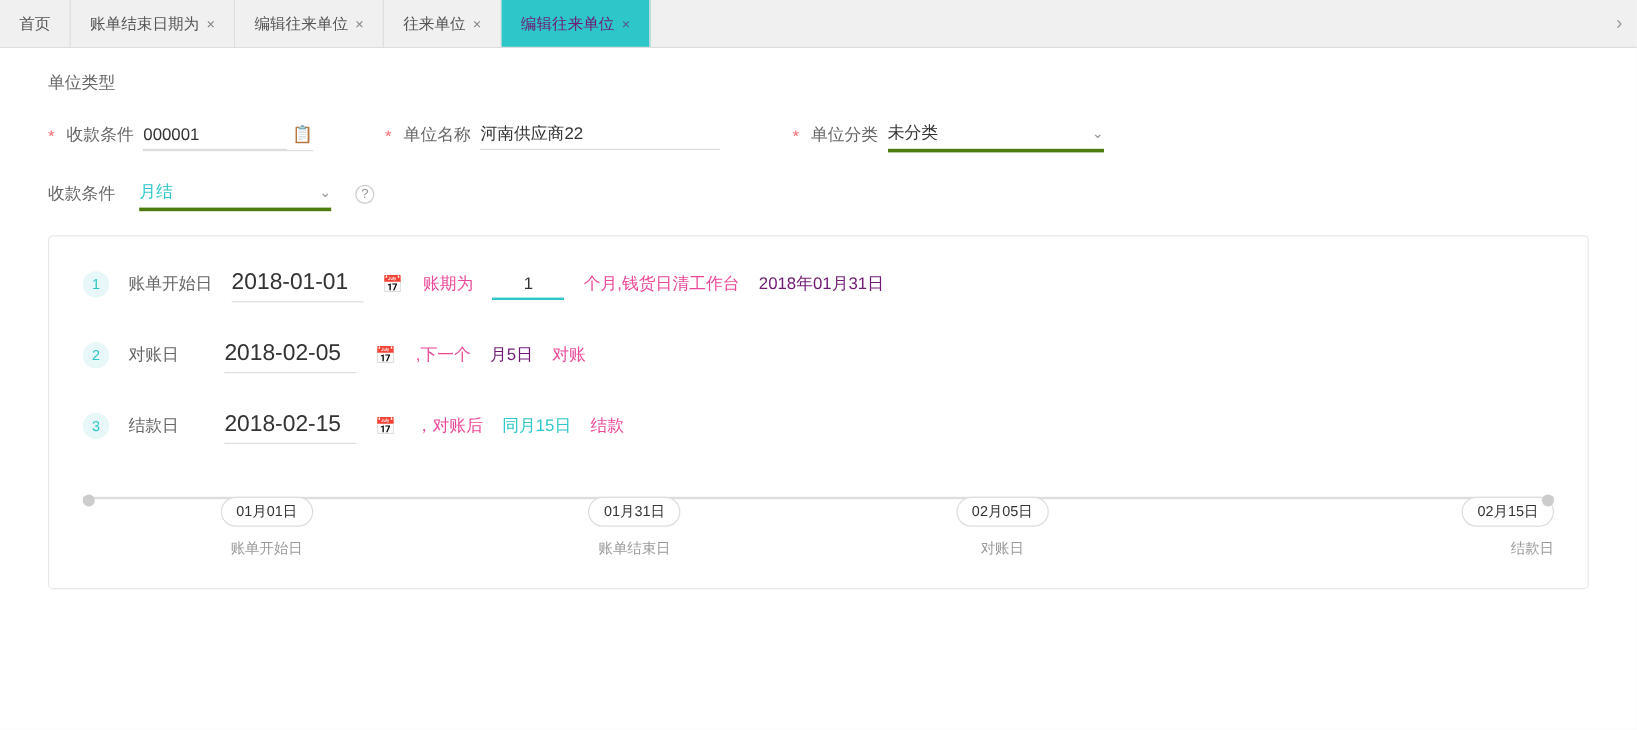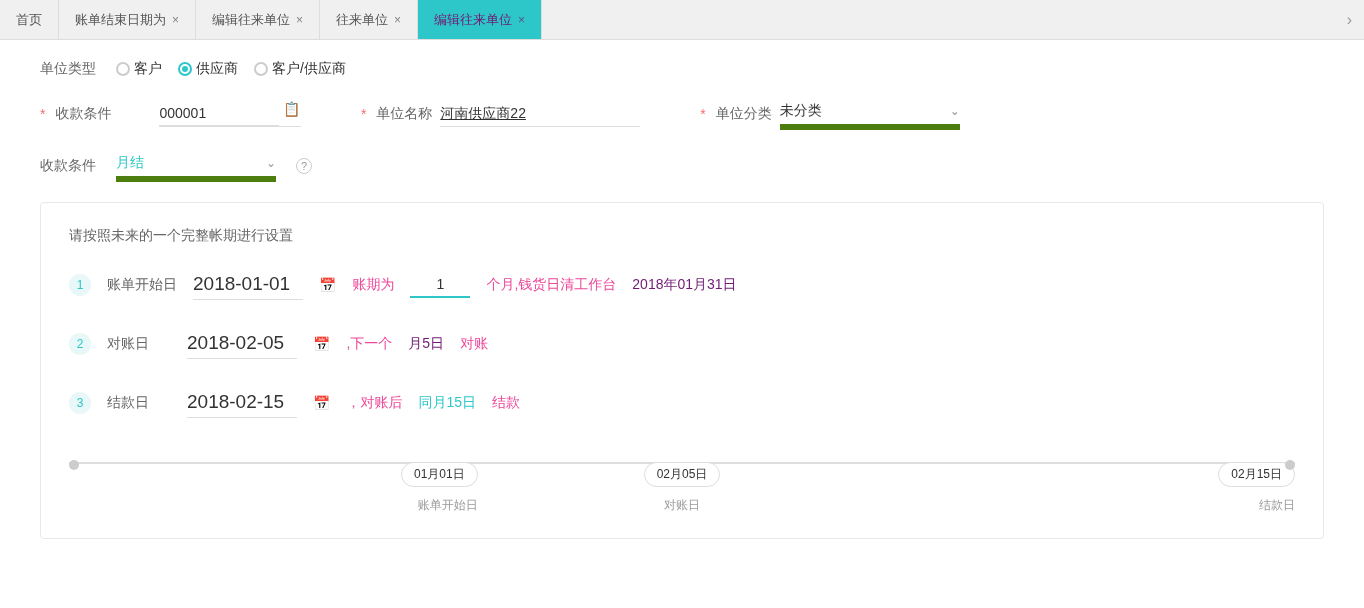--- a/index.html
+++ b/index.html
@@ -107,35 +107,35 @@
       border-bottom: 1px solid #ddd;
       outline: none;
       padding: 4px 0;
       font-size: 14px;
       color: #333;
       background: transparent;
       width: 160px;
     }
     .input-with-icon {
       display: flex;
+      align-items: center;
       border-bottom: 1px solid #ddd;
       gap: 4px;
-      margin-left: 40px;
     }
     .input-icon {
       color: #999;
       font-size: 14px;
       cursor: pointer;
     }
 
     
     .select-field {
       display: flex;
       align-items: center;
-      border-bottom: 6px solid #4d7c0f;
+      border-bottom: 3px solid #4d7c0f;
       padding: 4px 0;
       gap: 4px;
       cursor: pointer;
       min-width: 140px;
     }
     .select-arrow {
       color: #999;
       font-size: 12px;
     }
 
@@ -308,49 +308,35 @@
     <span>编辑往来单位</span>
     <span class="tab-close">×</span>
   </div>
   <div class="tab-expand">›</div>
 </div>
 
 <div class="main-content">
 
   <div class="form-row">
     <span class="form-label">单位类型</span>
-    <div class="radio-group">
-      <label class="radio-item">
-        <div class="radio-circle"></div>
-        <span>客户</span>
-      </label>
-      <label class="radio-item">
-        <div class="radio-circle checked"></div>
-        <span>供应商</span>
-      </label>
-      <label class="radio-item">
-        <div class="radio-circle"></div>
-        <span>客户/供应商</span>
-      </label>
-    </div>
   </div>
 
   <div class="form-row">
     <div class="form-group">
       <span class="required-star">*</span>
       <span class="form-label">收款条件</span>
       <div class="input-with-icon">
         <input class="input-field" type="text" style="width: 120px;" value="000001">
         <span class="input-icon">📋</span>
       </div>
     </div>
     <div class="form-group" style="margin-left:40px;">
       <span class="required-star">*</span>
       <span class="form-label">单位名称</span>
-      <input class="input-field" type="text" style="width: 200px; text-decoration: underline;" value="河南供应商22">
+      <input class="input-field" type="text" style="width: 200px;" value="河南供应商22">
     </div>
     <div class="form-group" style="margin-left:40px;">
       <span class="required-star">*</span>
       <span class="form-label">单位分类</span>
       <div class="select-field" style="min-width:180px;">
         <span style="color:#333; flex:1;">未分类</span>
         <span class="select-arrow">⌄</span>
       </div>
     </div>
   </div>
@@ -358,21 +344,20 @@
   <div class="form-row">
     <span class="form-label">收款条件</span>
     <div class="select-field" style="min-width:160px;">
       <span style="color:#2ec7c9; flex:1;">月结</span>
       <span class="select-arrow">⌄</span>
     </div>
     <div class="help-icon">?</div>
   </div>
 
   <div class="inner-card">
-    <div class="card-title">请按照未来的一个完整帐期进行设置</div>
 
     <div class="step-row">
       <div class="step-num">1</div>
       <span class="step-label">账单开始日</span>
       <input class="step-date-input" type="text" value="2018-01-01" style="">
       <span class="cal-icon">📅</span>
       <span class="step-text">账期为</span>
       <input class="period-input" type="text" value="1" style="">
       <span class="step-text">个月,钱货日清工作台</span>
       <span class="highlight-orange">2018年01月31日</span>
@@ -400,26 +385,31 @@
 
 
     <div class="timeline-container">
       <div class="timeline-line"></div>
       <div class="timeline-points">
 
         <div style="position:absolute; top:14px; left:0; width:10px; height:10px; border-radius:50%; background:#ccc; z-index:2;"></div>
 
         <div style="position:absolute; top:14px; right:0; width:10px; height:10px; border-radius:50%; background:#ccc; z-index:2;"></div>
 
-        <div class="timeline-point" style="flex:1; align-items: flex-end; padding-left: 0;">
+        <div class="timeline-point" style="flex:1; align-items: center; padding-left: 0;">
           <div style="height:10px;"></div>
           <div class="timeline-bubble">01月01日</div>
           <span class="timeline-sub-label">账单开始日</span>
         </div>
 
+        <div class="timeline-point" style="flex:1; align-items: center;">
+          <div style="height:10px;"></div>
+          <div class="timeline-bubble">01月31日</div>
+          <span class="timeline-sub-label">账单结束日</span>
+        </div>
 
         <div class="timeline-point" style="flex:1; align-items: center;">
           <div style="height:10px;"></div>
           <div class="timeline-bubble">02月05日</div>
           <span class="timeline-sub-label">对账日</span>
         </div>
 
         <div class="timeline-point" style="flex:1; align-items: flex-end; padding-right: 0;">
           <div style="height:10px;"></div>
           <div class="timeline-bubble">02月15日</div>

